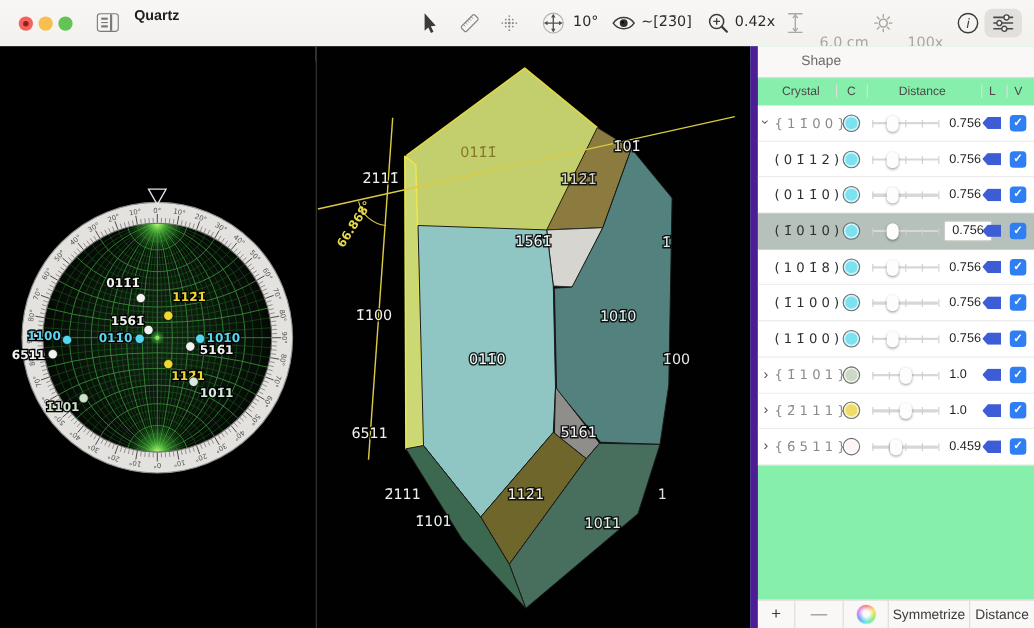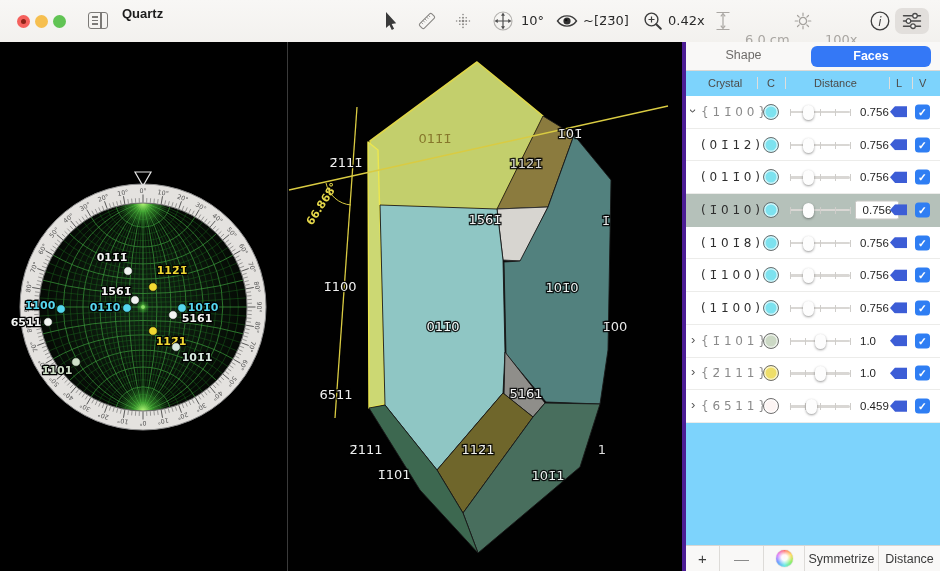--- a/index.html
+++ b/index.html
@@ -16,21 +16,21 @@
   .doc-icon b{position:absolute;left:11px;top:0;bottom:0;width:1.5px;background:#7c7a77;}
   .win-title{position:absolute;left:122px;top:6px;font-size:13px;font-weight:700;color:#1d1d1d;}
   .win-sub{position:absolute;left:122px;top:22px;font-size:11px;color:#8b8987;margin-top:31px;}
   .tb-icon{position:absolute;top:9px;width:24px;height:24px;}
   .tb-text{position:absolute;top:13px;font-size:13px;color:#2b2b2b;font-family:"DejaVu Sans",sans-serif;}
   .tb-text.muted{color:#a9a6a2;margin-top:19px;}
   .sliders-bg{position:absolute;left:895px;top:8px;width:34px;height:26px;background:#e2dfdc;border-radius:7px;}
   
   .stereo-panel{position:absolute;left:0;top:42px;width:287px;height:529px;background:#000;}
   .view3d{position:absolute;left:287px;top:42px;width:395px;height:529px;background:#010101;border-left:1px solid #3a3a3a;box-sizing:border-box;}
-  .side-panel{position:absolute;left:682px;top:42px;width:258px;height:529px;background:#7dd3fc;border-left:4px solid #4c1d95;box-sizing:border-box;padding-left:25px;}
+  .side-panel{position:absolute;left:682px;top:42px;width:258px;height:529px;background:#86efac;border-left:7px solid #4c1d95;box-sizing:border-box;padding-left:25px;}
   
   .tabsbar{position:absolute;left:0;top:0;width:100%;height:29px;background:#f9f8f7;border-bottom:1px solid #dbd9d6;box-sizing:border-box;}
   .tab-shape{position:absolute;left:30px;top:6px;width:55px;text-align:center;font-size:12.5px;color:#6e6c6a;}
   .tab-faces{position:absolute;right:9px;top:4px;width:120px;height:21px;background:#3478f6;border-radius:6px;
              color:#fff;font-size:12.5px;font-weight:700;text-align:center;line-height:21px;}
   
   .thead{position:absolute;left:0;top:29px;width:100%;height:25px;border-bottom:1px solid #e3e1df;font-size:11px;color:#4c4a48;}
   .thead span{position:absolute;top:6px;}
   .thead .sep{position:absolute;top:6px;width:1px;height:12px;background:#e0dedb;}
   
@@ -550,21 +550,20 @@
       <text x="78" y="408" text-anchor="middle" dominant-baseline="middle" font-size="13" fill="#edefef" stroke="rgba(0,0,0,0.85)" stroke-width="2.6" paint-order="stroke">2̄111</text>
       <text x="106" y="433" text-anchor="middle" dominant-baseline="middle" font-size="13" fill="#edefef" stroke="rgba(0,0,0,0.85)" stroke-width="2.6" paint-order="stroke">1̄101</text>
       <text x="190" y="408" text-anchor="middle" dominant-baseline="middle" font-size="13" fill="#f2f2ee" stroke="rgba(0,0,0,0.85)" stroke-width="2.6" paint-order="stroke">112̄1</text>
       <text x="260" y="434" text-anchor="middle" dominant-baseline="middle" font-size="13" fill="#e9efec" stroke="rgba(0,0,0,0.85)" stroke-width="2.6" paint-order="stroke">101̄1</text>
       <text x="314" y="408" text-anchor="middle" dominant-baseline="middle" font-size="13" fill="#dddddd" stroke="rgba(0,0,0,0.85)" stroke-width="2.6" paint-order="stroke">1</text>
     </svg></div>
 
 <div class="side-panel">
   <div class="tabsbar">
     <span class="tab-shape">Shape</span>
-    <span class="tab-faces">Faces</span>
   </div>
   <div class="thead">
     <span style="left:22px;">Crystal</span>
     <span style="left:81px;">C</span>
     <span style="left:128px;">Distance</span>
     <span style="left:210px;">L</span>
     <span style="left:233px;">V</span>
     <i class="sep" style="left:71px;"></i>
       <i class="sep" style="left:99px;"></i>
     <i class="sep" style="left:203px;"></i>

